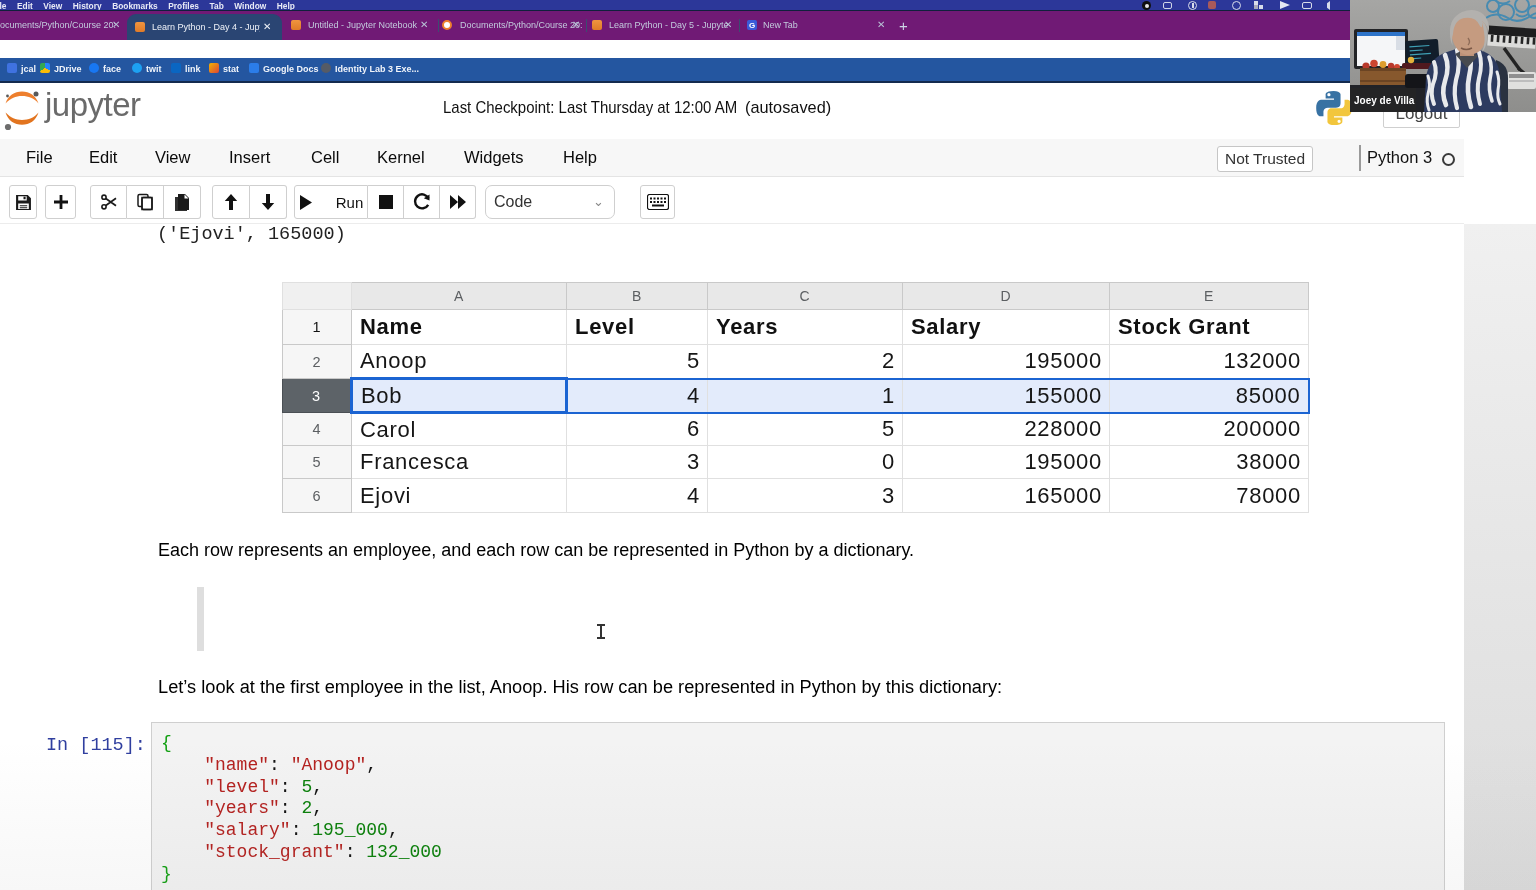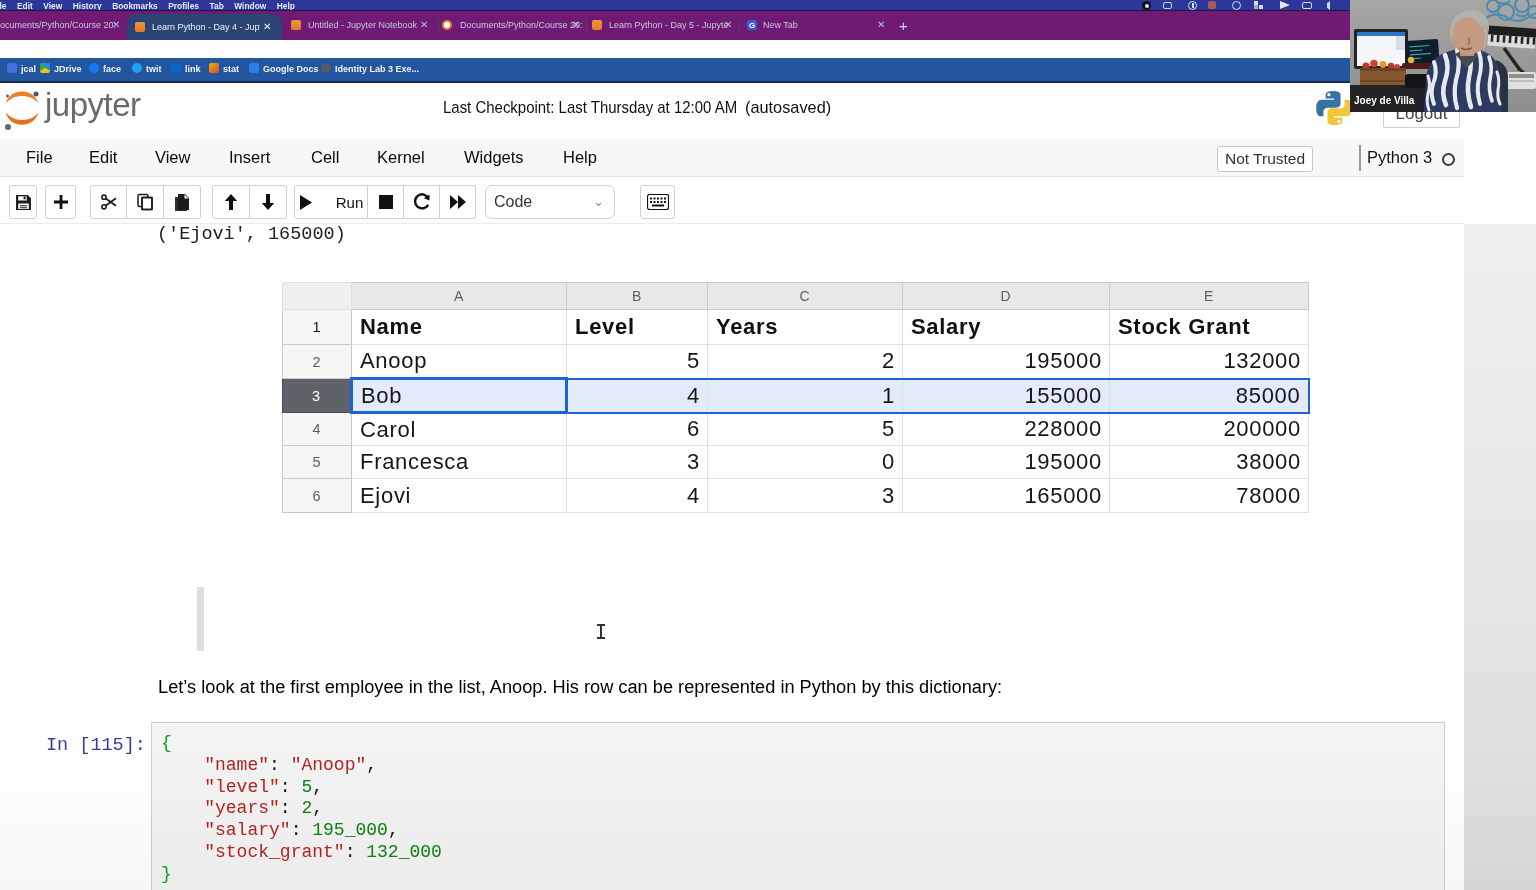--- a/index.html
+++ b/index.html
@@ -352,20 +352,21 @@
           <td class="rn">6</td>
           <td class="nm">Ejovi</td>
           <td class="nu">4</td>
           <td class="nu">3</td>
           <td class="nu">165000</td>
           <td class="nu">78000</td>
         </tr>
   </tbody>
     </table>
 
+  <div class="p1">Each row represents an employee, and each row can be represented in Python by a dictionary.</div>
   <div class="bqbar"></div>
   <div class="p2">Let’s look at the first employee in the list, Anoop. His row can be represented in Python by this dictionary:</div>
   <div class="ibeam"></div>
 
   <div class="inprompt">In [115]:</div>
   <div class="codebox">
     <div class="code"><span class="br">{</span>
     <span class="st">"name"</span>: <span class="st">"Anoop"</span>,
     <span class="st">"level"</span>: <span class="nb">5</span>,
     <span class="st">"years"</span>: <span class="nb">2</span>,

